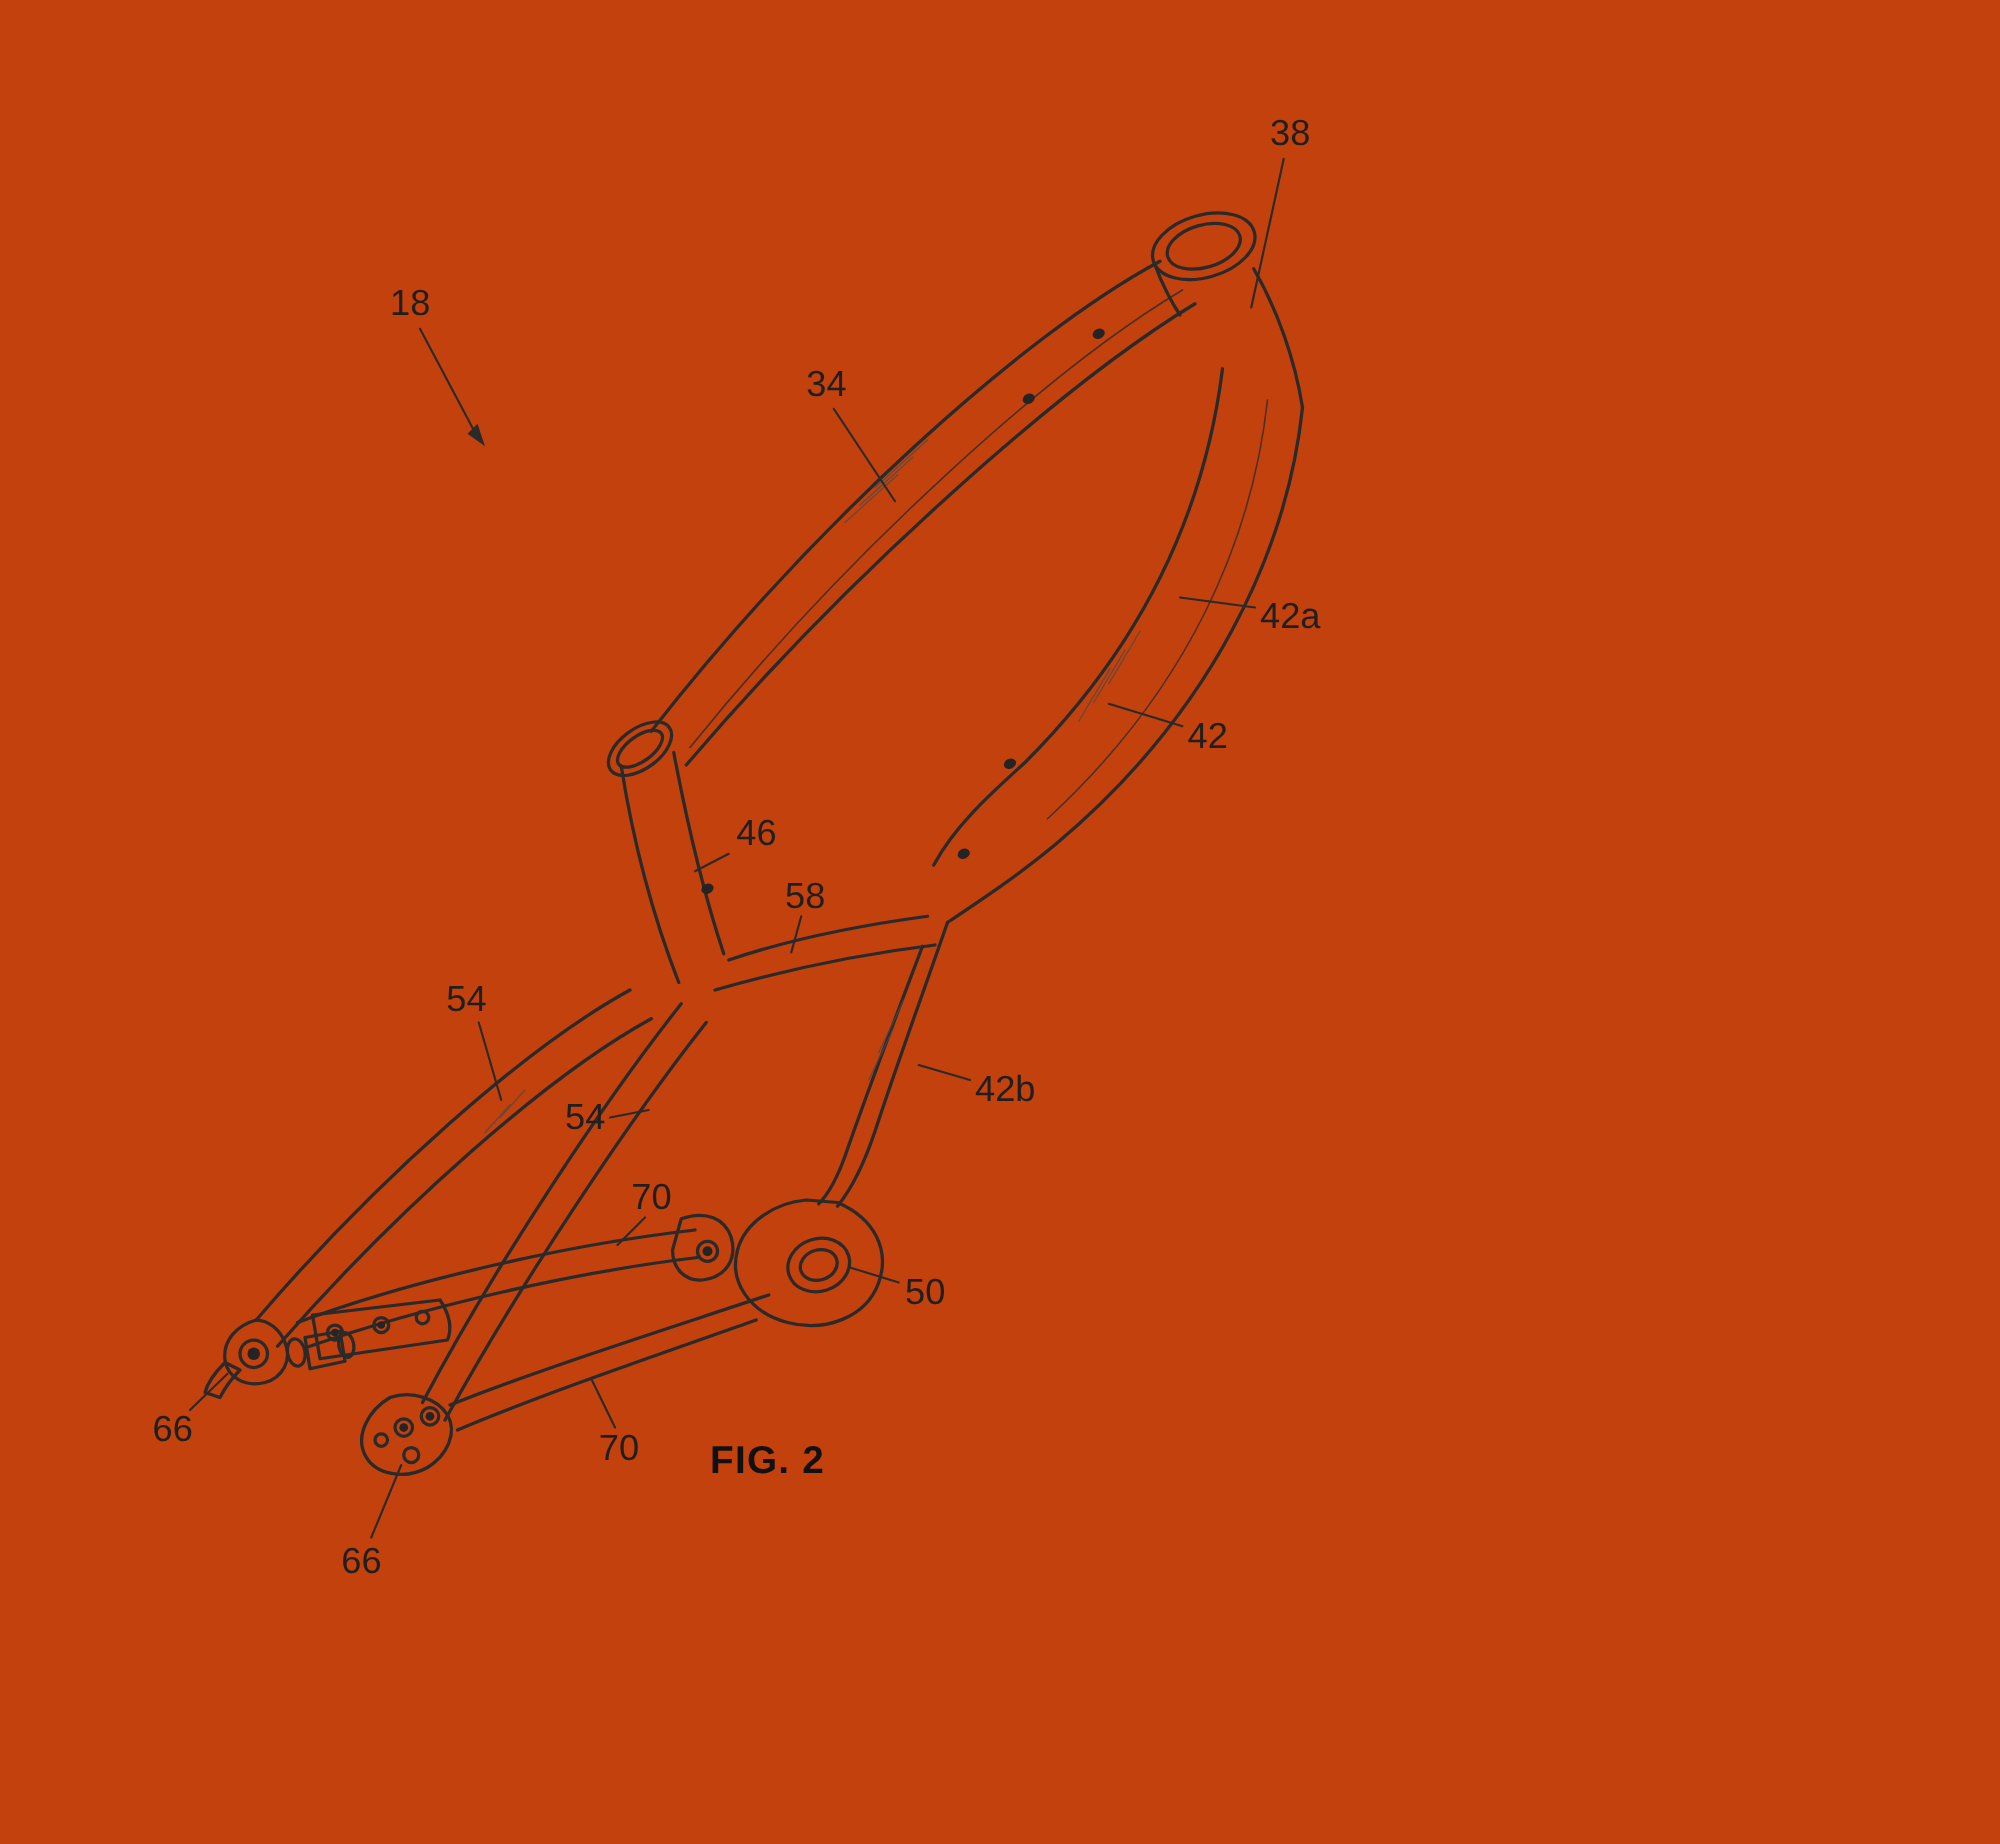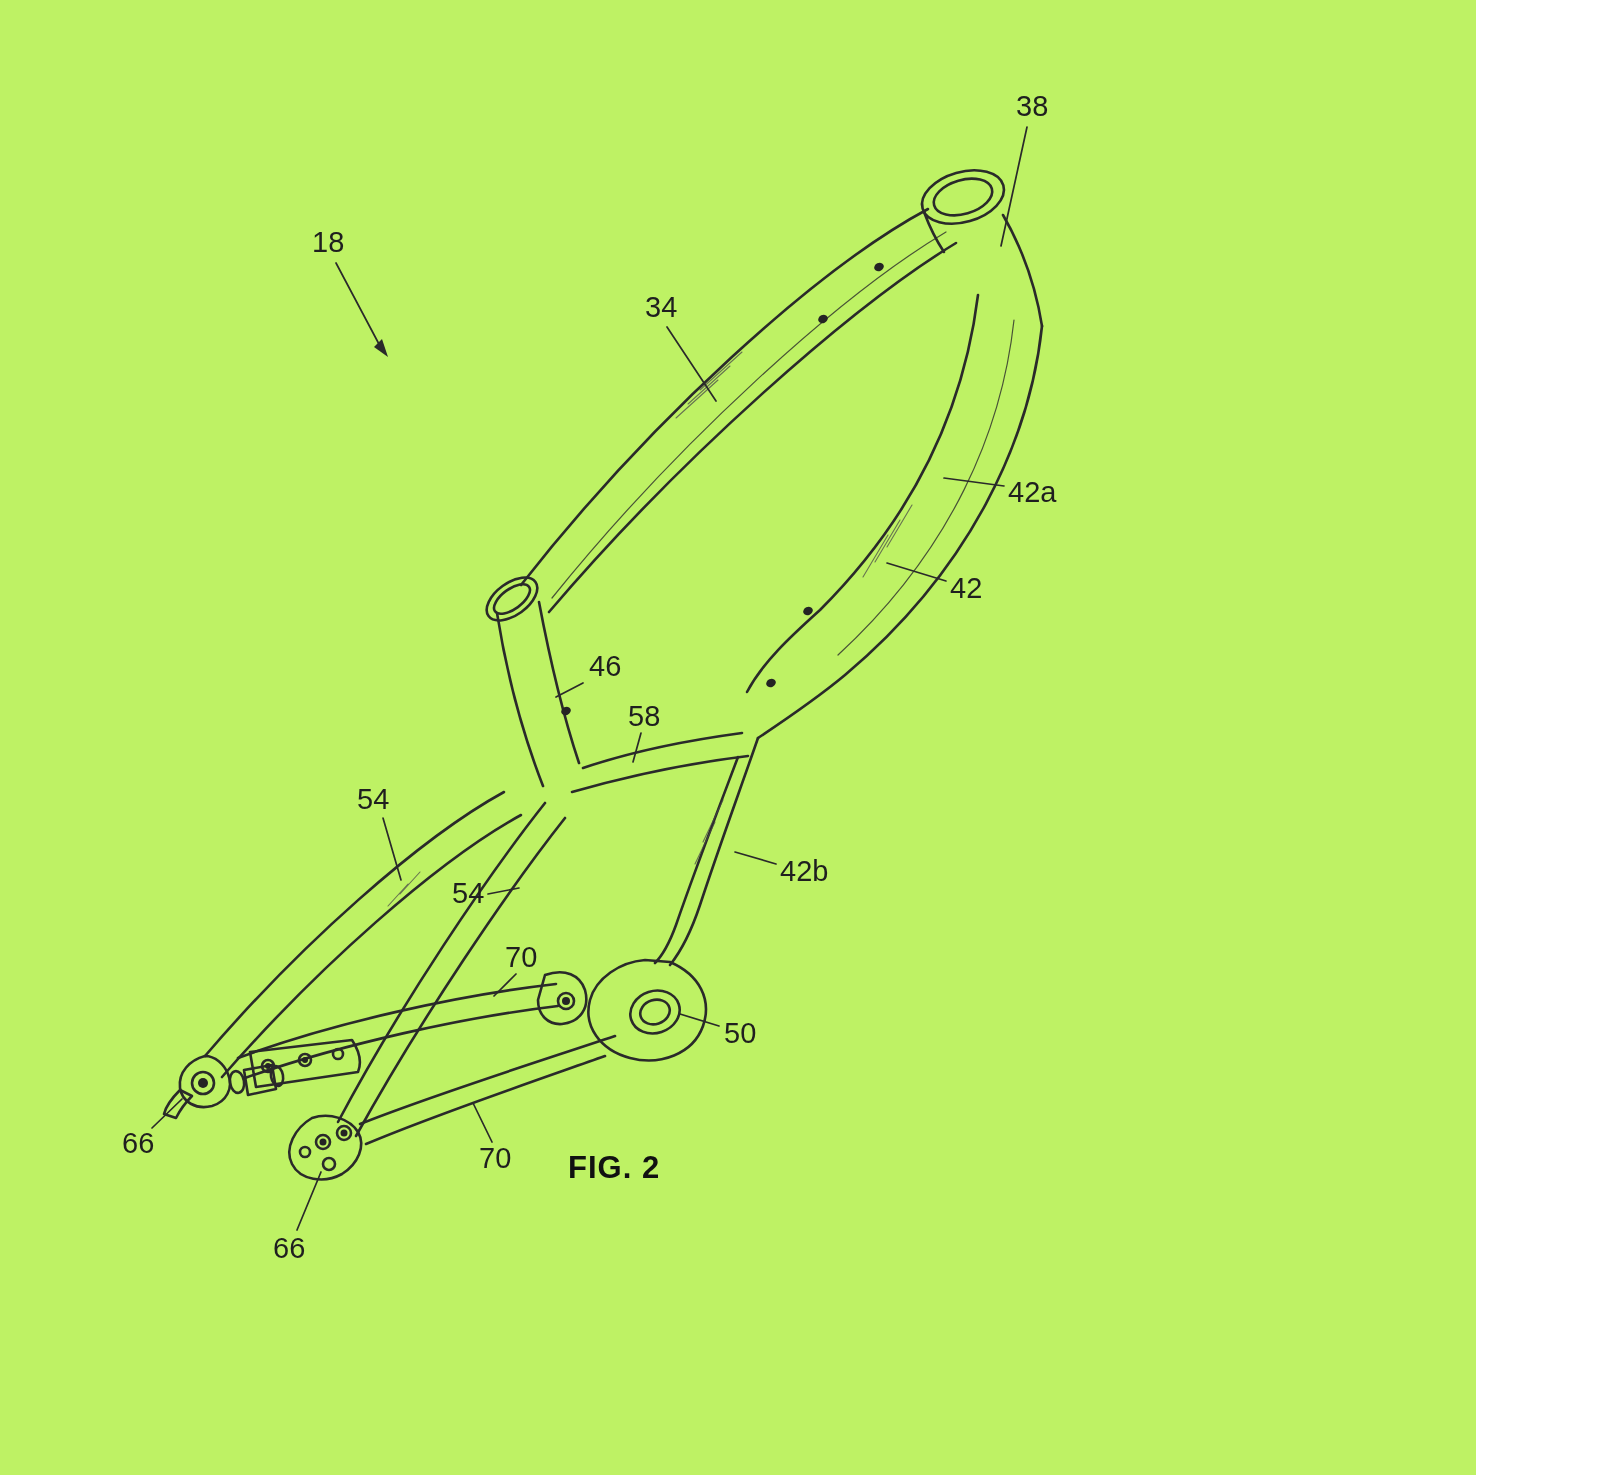--- a/index.html
+++ b/index.html
@@ -2,23 +2,23 @@
 <html><head>
 <meta charset="utf-8">
 <style>
   html, body {
     margin: 0;
     padding: 0;
     background: #ffffff;
   }
   .canvas {
     position: relative;
-    width: 1476px;
+    width: 1600px;
     height: 1475px;
-    background: #bef264;
+    background: #c2410c;
     overflow: hidden;
   }
   svg {
     display: block;
   }
   .ref-label {
     font-family: "Liberation Sans", "DejaVu Sans", sans-serif;
     font-size: 29px;
     fill: #1f1f1f;
   }

